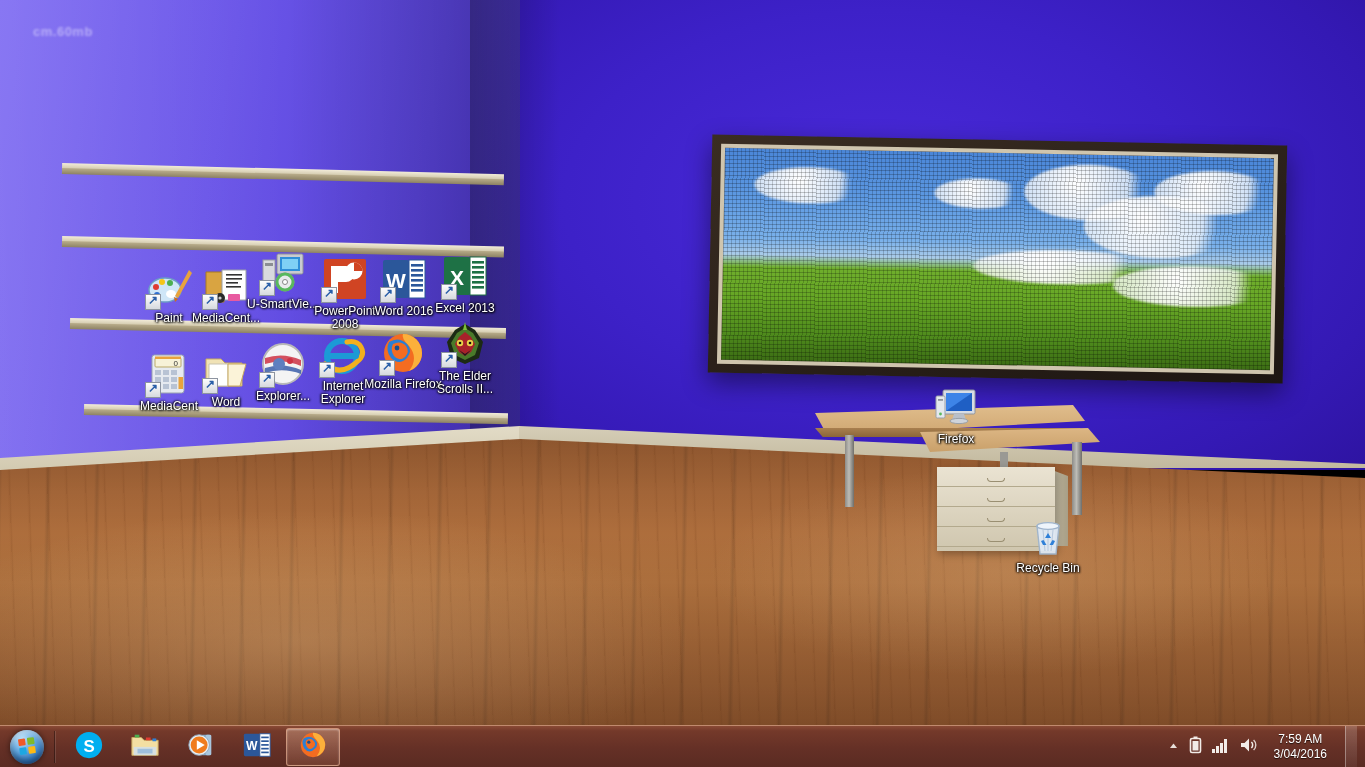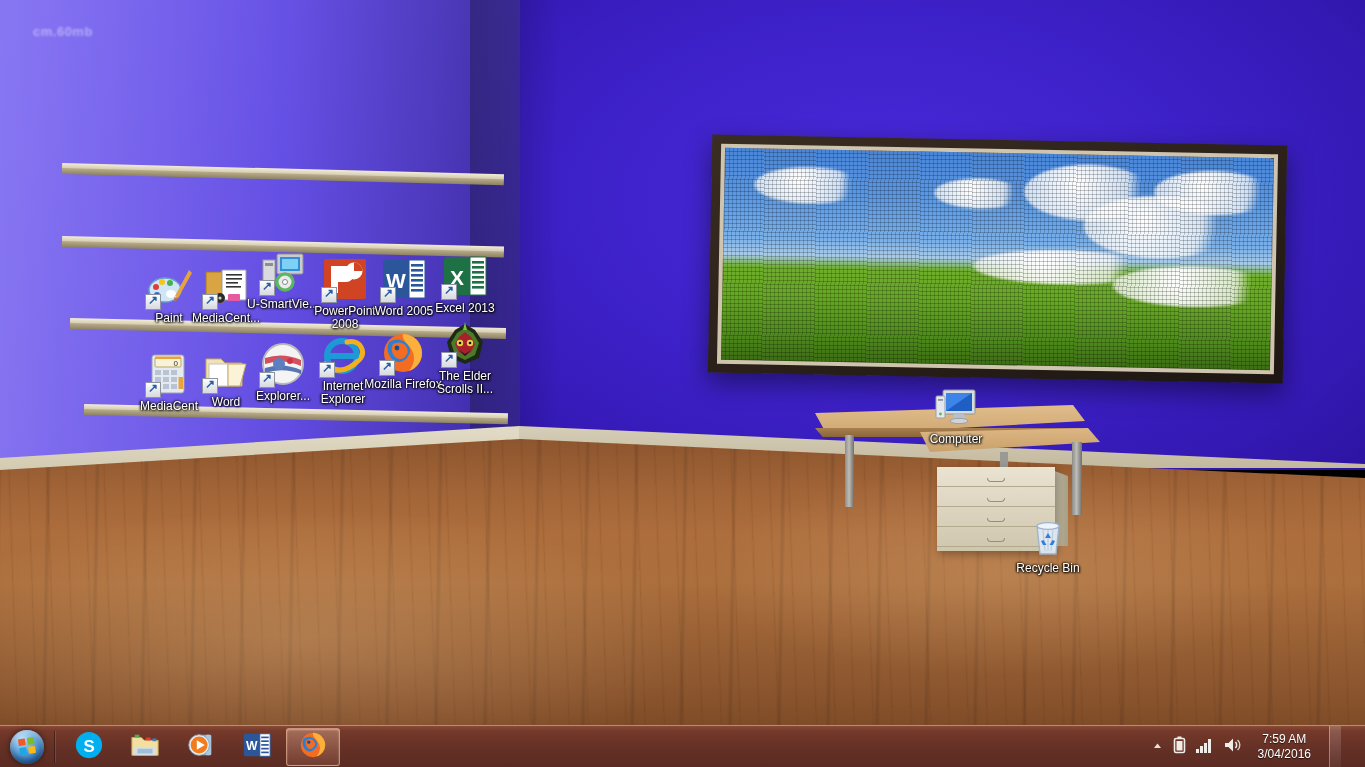--- a/index.html
+++ b/index.html
@@ -214,21 +214,21 @@
     display:flex; align-items:center; justify-content:center; cursor:pointer;
   }
   .tbtn.active {
     background:linear-gradient(180deg, rgba(255,210,180,.34), rgba(255,170,130,.14));
     border:1px solid rgba(255,200,170,.55);
     border-radius:3px;
     box-shadow:inset 0 1px 2px rgba(255,255,255,.4);
   }
 
   #tray {
-    position:absolute; right:16px; top:0; height:42px;
+    position:absolute; right:0; top:0; height:42px;
     display:flex; align-items:center; gap:10px; padding:0 8px 0 12px;
   }
   #clock {
     text-align:center; color:#fff; font-size:12px; line-height:15px;
     text-shadow:0 1px 1px rgba(0,0,0,.7); padding:0 6px; cursor:pointer;
   }
   #showdesktop {
     width:12px; height:42px; margin-left:2px;
     background:linear-gradient(180deg, rgba(255,255,255,.18), rgba(255,255,255,.05));
     border-left:1px solid rgba(255,255,255,.35); cursor:pointer;
@@ -373,21 +373,21 @@
     <rect x="29" y="5" width="16" height="38" fill="#fff" stroke="#2b579a"></rect>
     <g fill="#2b579a">
               <rect x="31" y="9" width="12" height="2.6"></rect>
               <rect x="31" y="14" width="12" height="2.6"></rect>
     <rect x="31" y="19" width="12" height="2.6"></rect>
               <rect x="31" y="24" width="12" height="2.6"></rect>
     <rect x="31" y="29" width="12" height="2.6"></rect>
               <rect x="31" y="34" width="12" height="2.6"></rect>
             </g>
           </svg><div class="shortcut"></div></div>
-        <div class="lbl">Word 2005</div>
+        <div class="lbl">Word 2016</div>
       </div>
       <div class="icon" style="left: 422px; top: 252px;">
         <div class="glyph"><svg viewBox="0 0 48 48" width="48" height="48">
     <rect x="3" y="5" width="26" height="38" rx="2" fill="#1e7145"></rect>
     <text x="16" y="33" font-size="21" font-weight="bold" fill="#fff" text-anchor="middle" font-family="Liberation Sans, sans-serif">X</text>
     <rect x="29" y="5" width="16" height="38" fill="#fff" stroke="#1e7145"></rect>
     <g fill="#1e7145">
               <rect x="31" y="9" width="12" height="2.6"></rect>
               <rect x="31" y="14" width="12" height="2.6"></rect>
     <rect x="31" y="19" width="12" height="2.6"></rect>
@@ -473,21 +473,21 @@
         <div class="glyph"><svg viewBox="0 0 48 48" width="48" height="48">
     <rect x="11" y="7" width="32" height="24" rx="1.5" fill="#d8dde4" stroke="#8d939c"></rect>
     <rect x="14" y="10" width="26" height="18" fill="#1f5fc4"></rect>
     <path d="M14 10 H40 L14 28 Z" fill="#3d84e8"></path>
     <path d="M22 31 H32 L34 37 H20 Z" fill="#b9bfc8"></path>
     <ellipse cx="27" cy="38" rx="9" ry="2.6" fill="#cfd4db" stroke="#9aa0a8"></ellipse>
     <rect x="4" y="13" width="9" height="22" rx="1.2" fill="#e4e8ed" stroke="#9aa0a8"></rect>
     <rect x="6" y="16" width="5" height="1.8" fill="#8d939c"></rect>
     <circle cx="8.5" cy="31" r="1.4" fill="#5ab85e"></circle>
           </svg></div>
-        <div class="lbl">Computer</div>
+        <div class="lbl">Firefox</div>
       </div>
       <div class="icon" style="left: 1005px; top: 512px;">
         <div class="glyph"><svg viewBox="0 0 48 48" width="48" height="48">
     <path d="M13 14 L16 42 H32 L35 14 Z" fill="#dfe9f5" stroke="#9fb4cc" stroke-width="1.4" opacity=".95"></path>
     <ellipse cx="24" cy="14" rx="11" ry="3.4" fill="#eef4fb" stroke="#9fb4cc" stroke-width="1.4"></ellipse>
     <g stroke="#b6c7dc" stroke-width="1">
               <path d="M19 18 L21 39"></path>
               <path d="M24 18 L24 39"></path>
               <path d="M29 18 L27 39"></path>
             </g>

